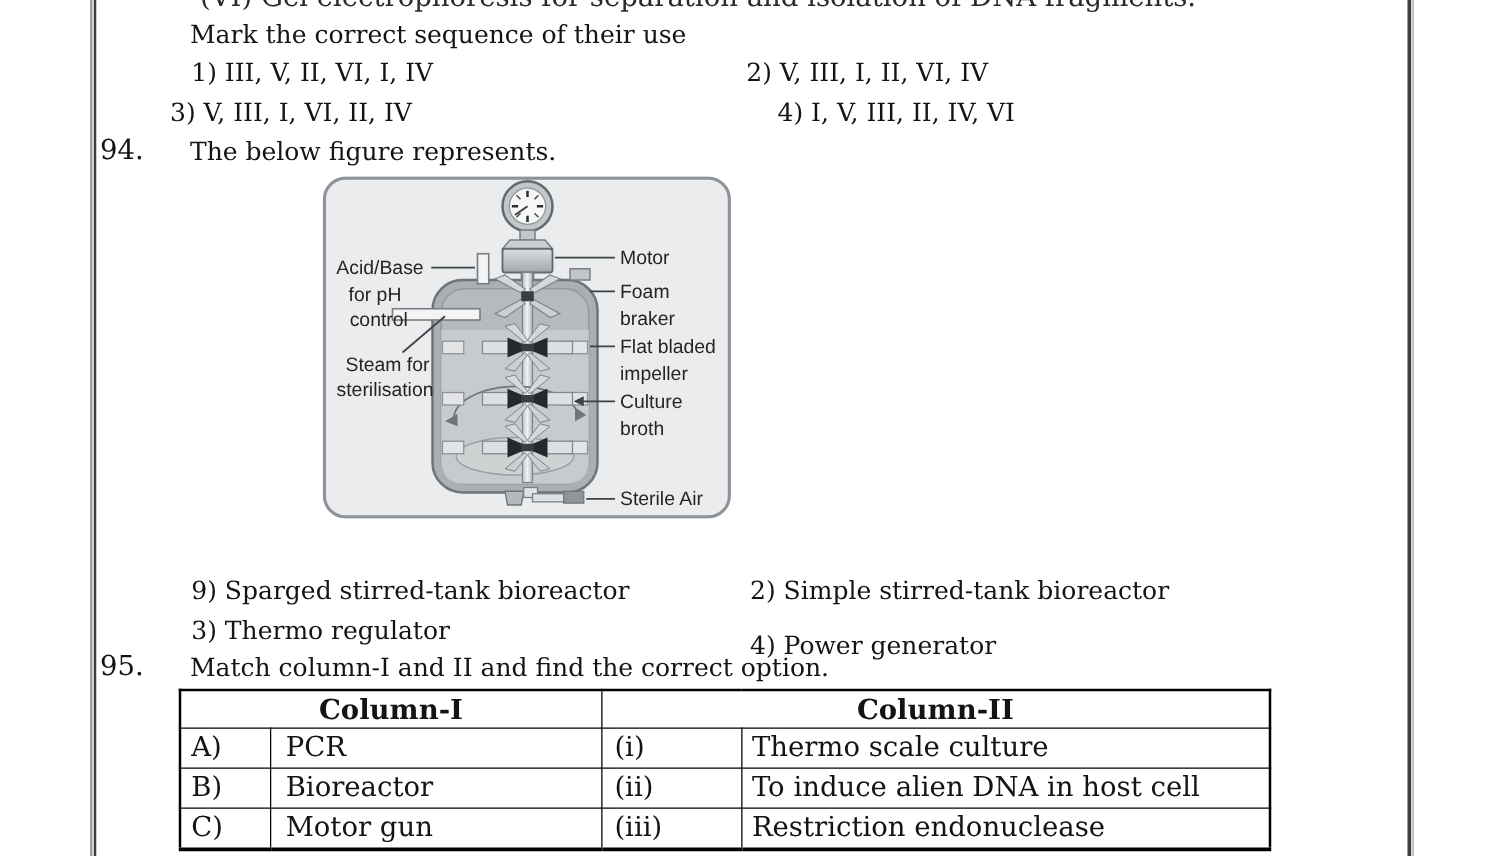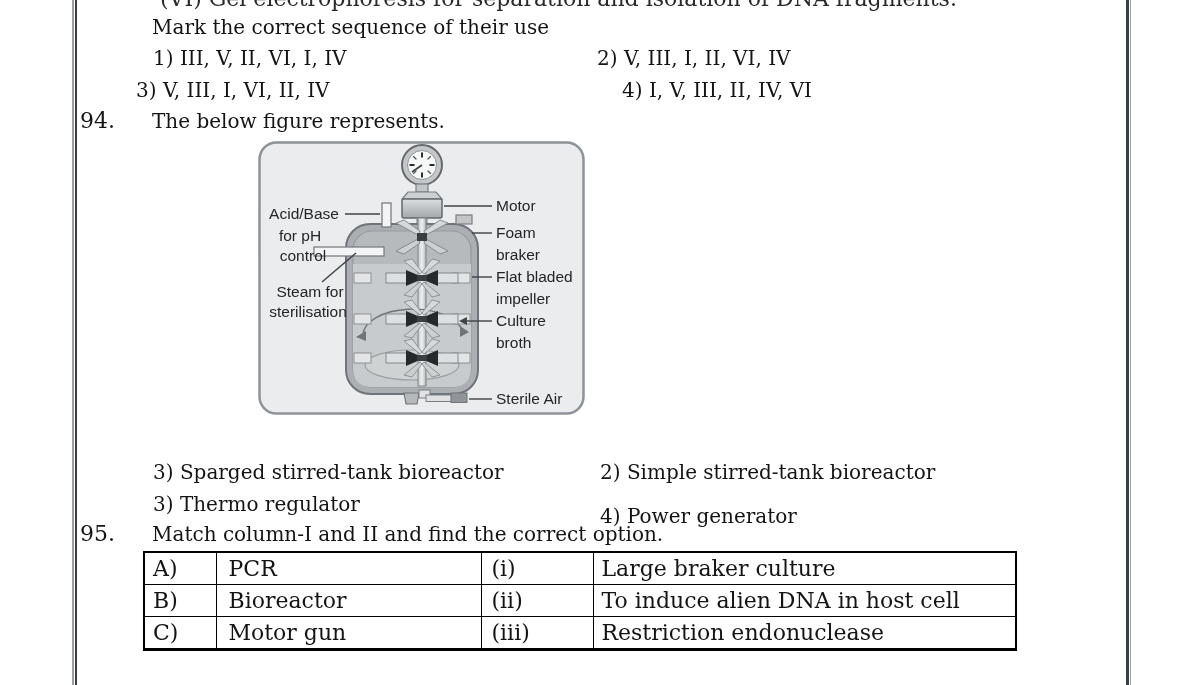--- a/index.html
+++ b/index.html
@@ -188,41 +188,45 @@
   <text class="flabel" x="238" y="97">Foam</text>
   <text class="flabel" x="238" y="119">braker</text>
   <text class="flabel" x="238" y="141">Flat bladed</text>
   <text class="flabel" x="238" y="163">impeller</text>
   <text class="flabel" x="238" y="185">Culture</text>
   <text class="flabel" x="238" y="207">broth</text>
   <text class="flabel" x="238" y="263">Sterile Air</text>
 </svg>
 </div>
 
-<div class="txt" style="left:153px;top:459px;">3) Sparged stirred-tank bioreactor</div>
+<div class="txt" style="left:153px;top:459px;">9) Sparged stirred-tank bioreactor</div>
 <div class="txt" style="left:600px;top:459px;">2) Simple stirred-tank bioreactor</div>
 <div class="txt" style="left:153px;top:491px;">3) Thermo regulator</div>
 <div class="txt" style="left:600px;top:503px;">4) Power generator</div>
 
 <div class="qnum" style="left:80px;top:521px;">95.</div>
 <div class="txt" style="left:152px;top:521px;">Match column-I and II and find the correct option.</div>
 
 <table class="match">
   <colgroup>
       <col class="c1">
       <col class="c2">
       <col class="c3">
       <col class="c4">
     </colgroup>
   <tbody>
+      <tr class="hdr">
+    <th colspan="2">Column-I</th>
+    <th colspan="2">Column-II</th>
+  </tr>
   <tr class="r">
     <td>A)</td>
     <td class="c2">PCR</td>
     <td class="c3">(i)</td>
-    <td>Large braker culture</td>
+    <td>Thermo scale culture</td>
   </tr>
   <tr class="r">
     <td>B)</td>
     <td class="c2">Bioreactor</td>
     <td class="c3">(ii)</td>
     <td>To induce alien DNA in host cell</td>
   </tr>
   <tr class="r last">
     <td>C)</td>
     <td class="c2">Motor gun</td>

